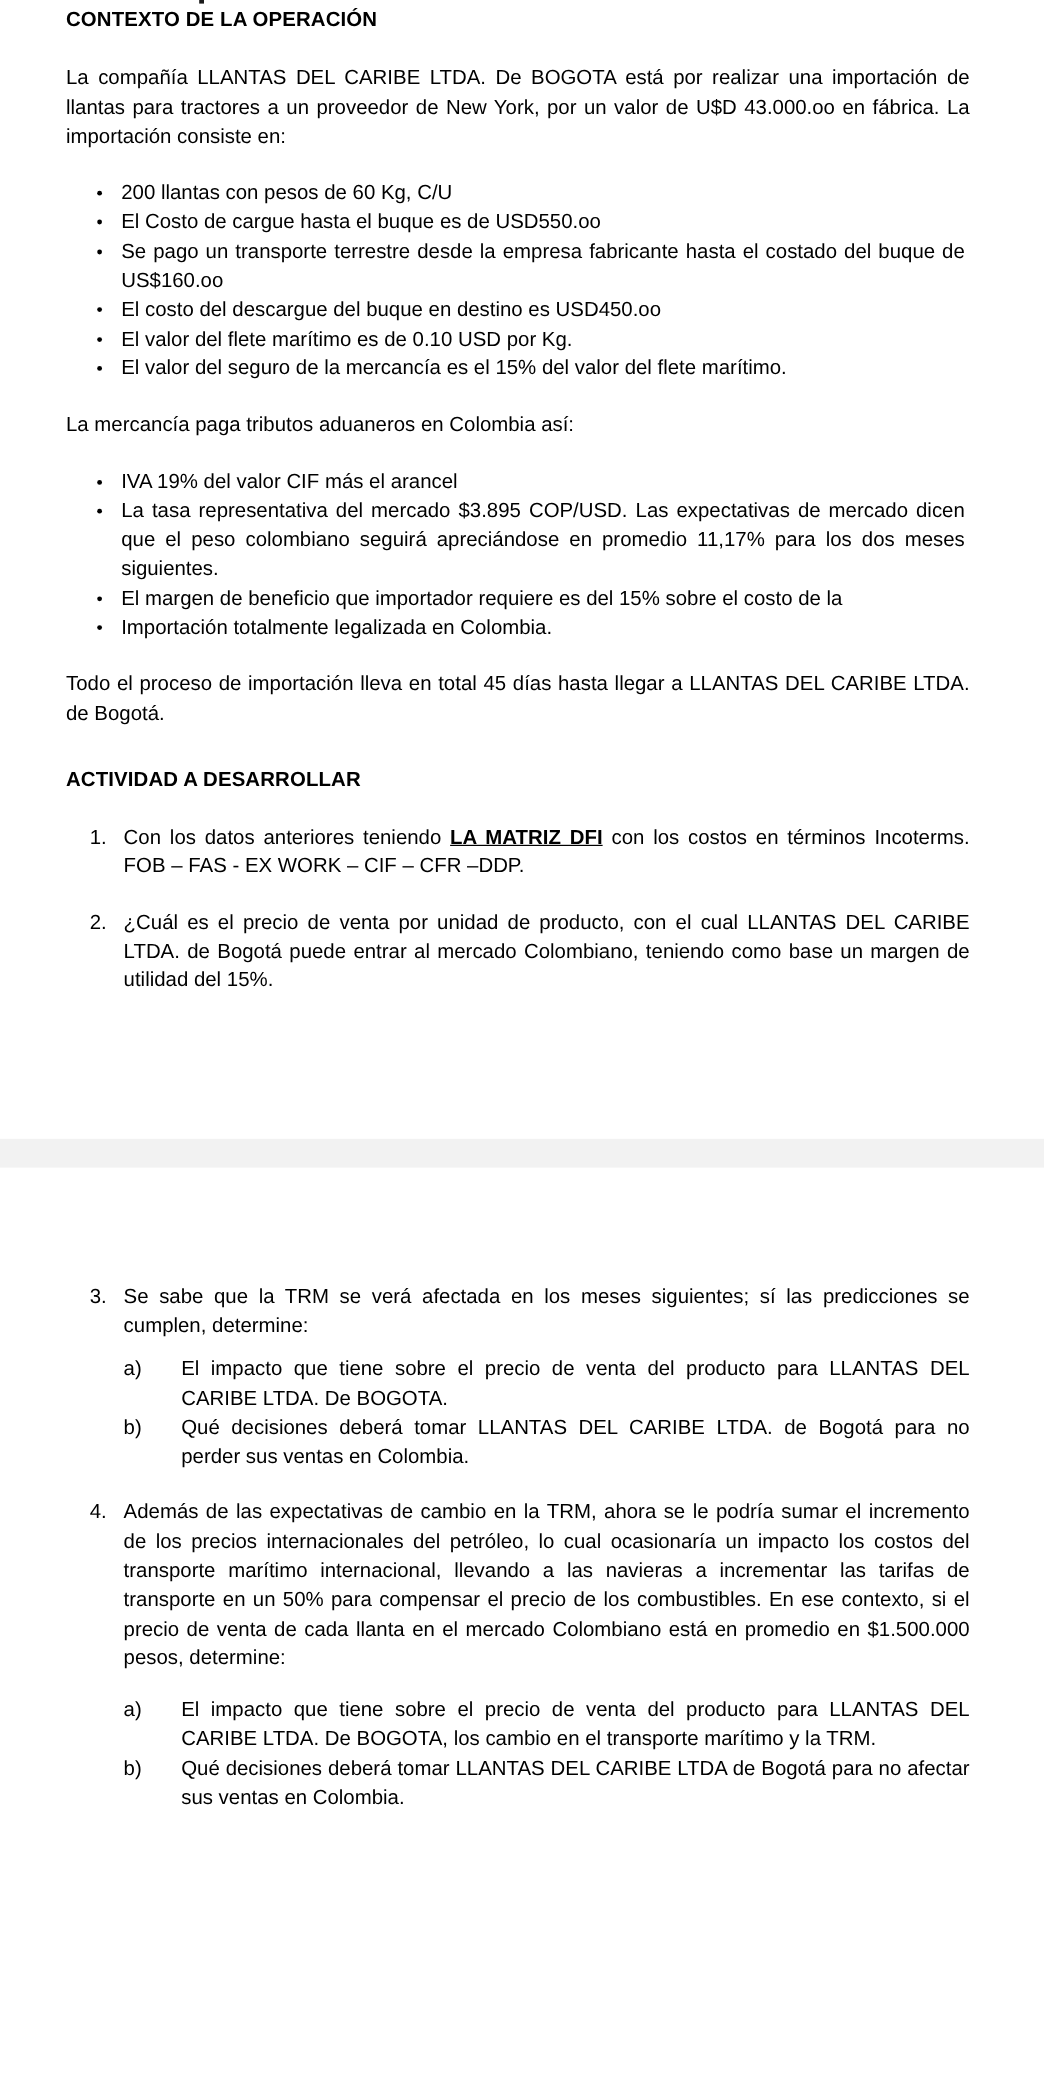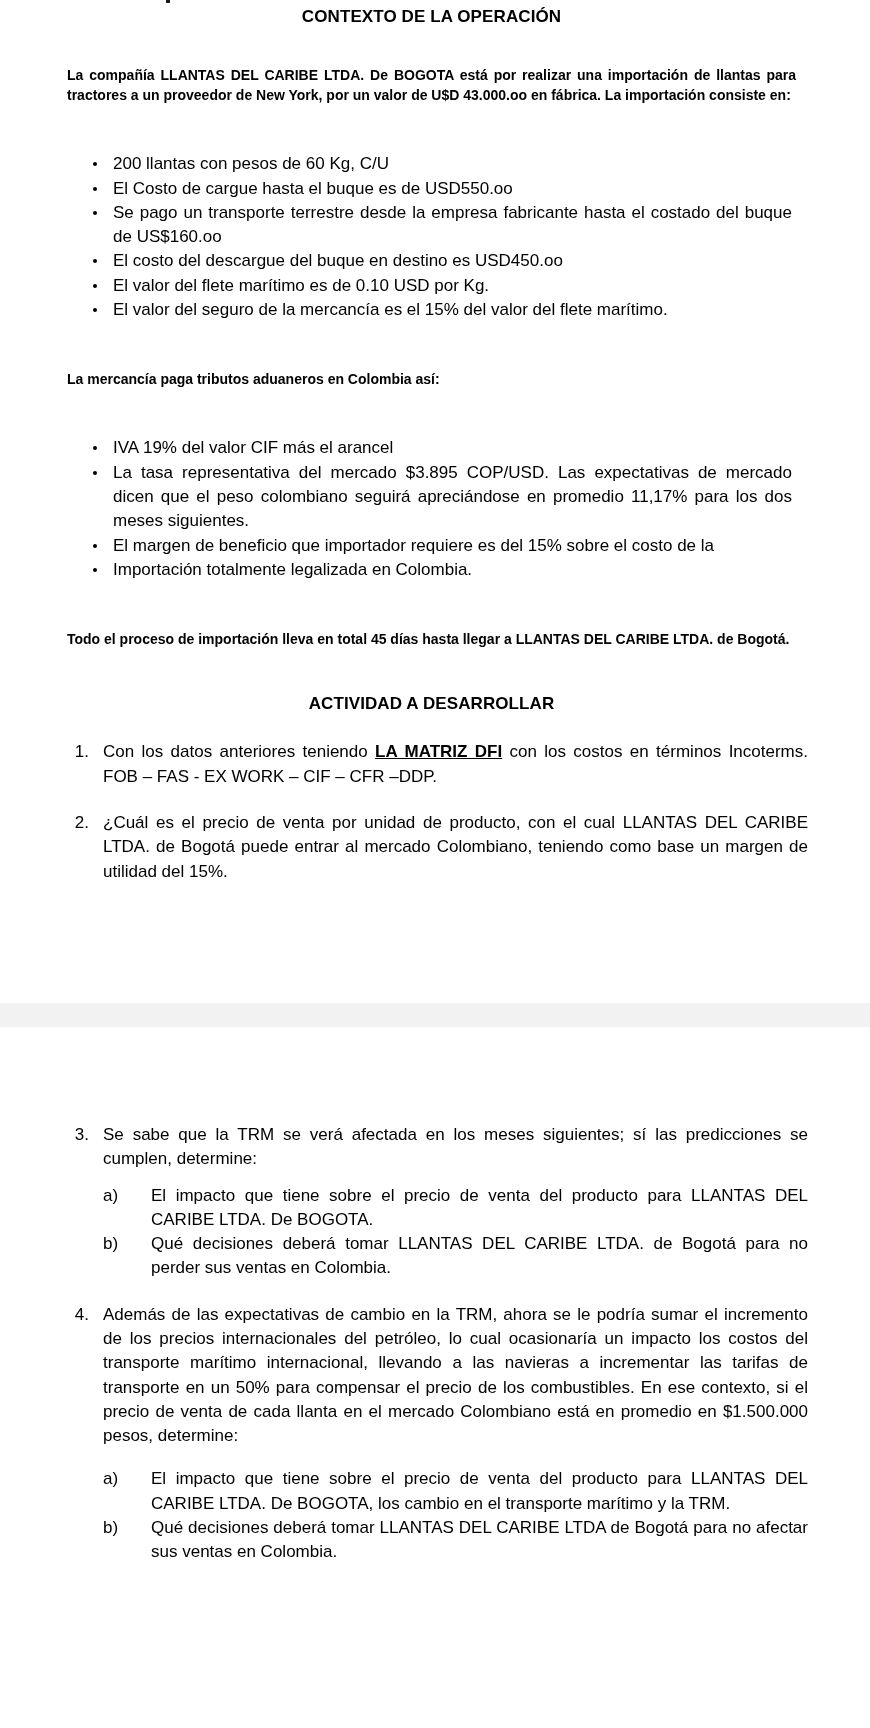--- a/index.html
+++ b/index.html
@@ -27,40 +27,39 @@
     position: absolute;
     left: 166px;
     top: -11px;
     width: 4px;
     height: 14px;
     background: #1a1a1a;
   }
   h1.section-title {
     font-size: 17px;
     font-weight: bold;
-    text-align: center;
+    text-align: left;
     margin: 0;
     padding-top: 6px;
     letter-spacing: 0.1px;
     line-height: 1.25;
   }
   p.para {
-    font-size: 14px;
-    line-height: 1.43;
-    text-align: justify;
-    margin: 12px;
+    font-size: 17px;
+    line-height: 1.43;
+    text-align: justify;
+    margin: 0;
     hyphens: none;
-    font-weight: bold;
   }
   .gap-lg { height: 26px; }
   .gap-md { height: 19px; }
   .gap-sm { height: 12px; }
   ul.bullets {
     list-style: none;
-    margin: 16px;
+    margin: 4px;
     padding: 0 0 0 0;
   }
   ul.bullets > li {
     position: relative;
     padding-left: 42px;
     font-size: 17px;
     line-height: 1.43;
     text-align: justify;
     margin: 0;
   }

